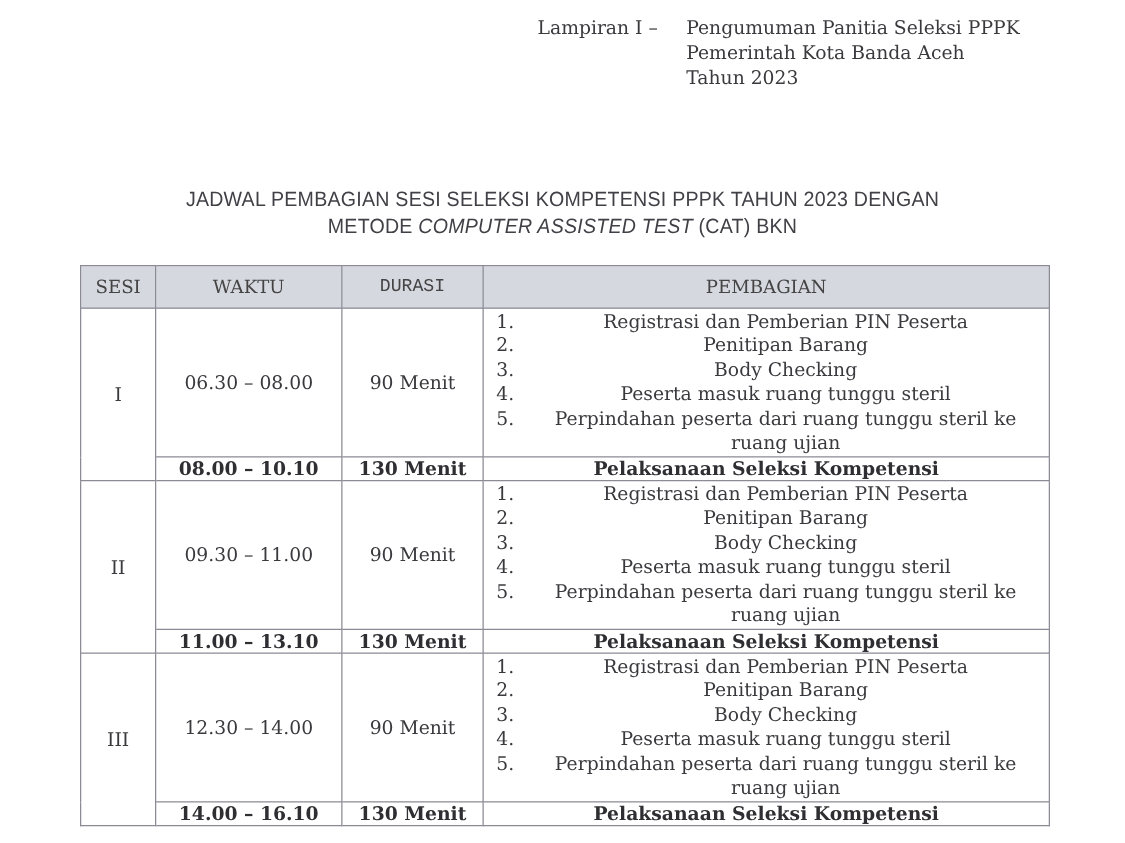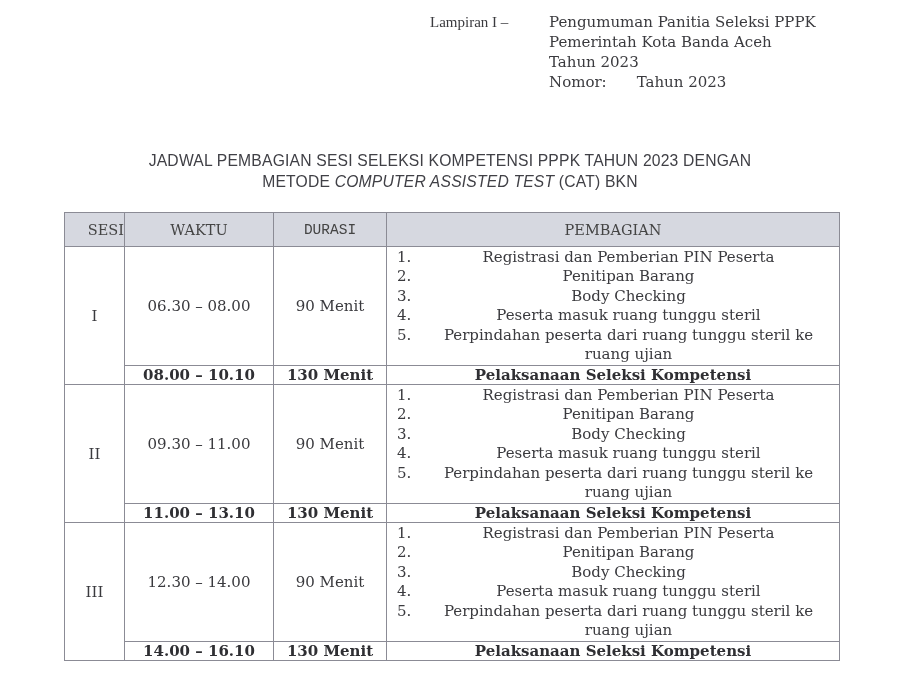--- a/index.html
+++ b/index.html
@@ -1,48 +1,47 @@
 <!DOCTYPE html>
 <html><head>
 <meta charset="utf-8">
 <style>
   html, body { margin:0; padding:0; }
   body { width:900px; height:674px; background:#ffffff; position:relative; overflow:hidden;
          font-family:"DejaVu Serif","Liberation Serif",serif; color:#3a3a3e; }
   .lampiran { position:absolute; left:430px; top:12px; font-size:15px; line-height:20px; }
-  .lampiran .lbl { position:absolute; left:0; top:0; white-space:nowrap;font-family:Liberation Serif, serif; }
+  .lampiran .lbl { position:absolute; left:0; top:0; white-space:nowrap; }
   .lampiran .lines { position:absolute; left:119px; top:0; white-space:nowrap; }
   .lampiran .nomor-val { display:inline-block; margin-left:30px; }
   .title { position:absolute; left:0; width:900px; top:150px; text-align:center;
            font-family:"Liberation Sans","DejaVu Sans",sans-serif; font-size:16.5px; line-height:21px;
            letter-spacing:0.2px; color:#404046; transform:scaleX(0.95); }
   .title i { font-style:italic; }
   table { position:absolute; left:64px; top:212px; border-collapse:collapse; width:776px;
           font-size:15px; }
   td, th { border:1px solid #8b8b95; padding:0; }
   th { background:#d6d8e0; font-weight:normal; height:33px; font-size:14.5px; color:#444; }
-  .c1 { width:59px;text-align:right; } .c2 { width:148px;margin-left:32px; } .c3 { width:112px;font-family:Liberation Mono, monospace; }
+  .c1 { width:59px; } .c2 { width:148px;margin-left:32px; } .c3 { width:112px;font-family:Liberation Mono, monospace; }
   .main-row td { height:118px; }
   .center { text-align:center; vertical-align:middle; }
   .sub-row td { height:18px; font-weight:bold; text-align:center; line-height:18px; font-size:15px; color:#2f2f33;margin-left:37px; }
   .steps { list-style:none; margin:0; padding:0 10px 0 10px; line-height:19.5px; }
   .steps li { display:flex; }
   .steps .num { width:31px; flex:none; }
   .steps .txt { flex:1;text-align:center; }
 </style>
 </head>
 <body>
 
 <div class="lampiran">
   <span class="lbl">Lampiran I –</span>
   <div class="lines">
     <div>Pengumuman Panitia Seleksi PPPK</div>
     <div>Pemerintah Kota Banda Aceh</div>
     <div>Tahun 2023</div>
-    <div><span>Nomor:</span><span class="nomor-val">Tahun 2023</span></div>
   </div>
 </div>
 
 <div class="title">
   <div>JADWAL PEMBAGIAN SESI SELEKSI KOMPETENSI PPPK TAHUN 2023 DENGAN</div>
   <div><span>METODE </span><i>COMPUTER ASSISTED TEST</i><span> (CAT) BKN</span></div>
 </div>
 
 <table>
   <thead>

